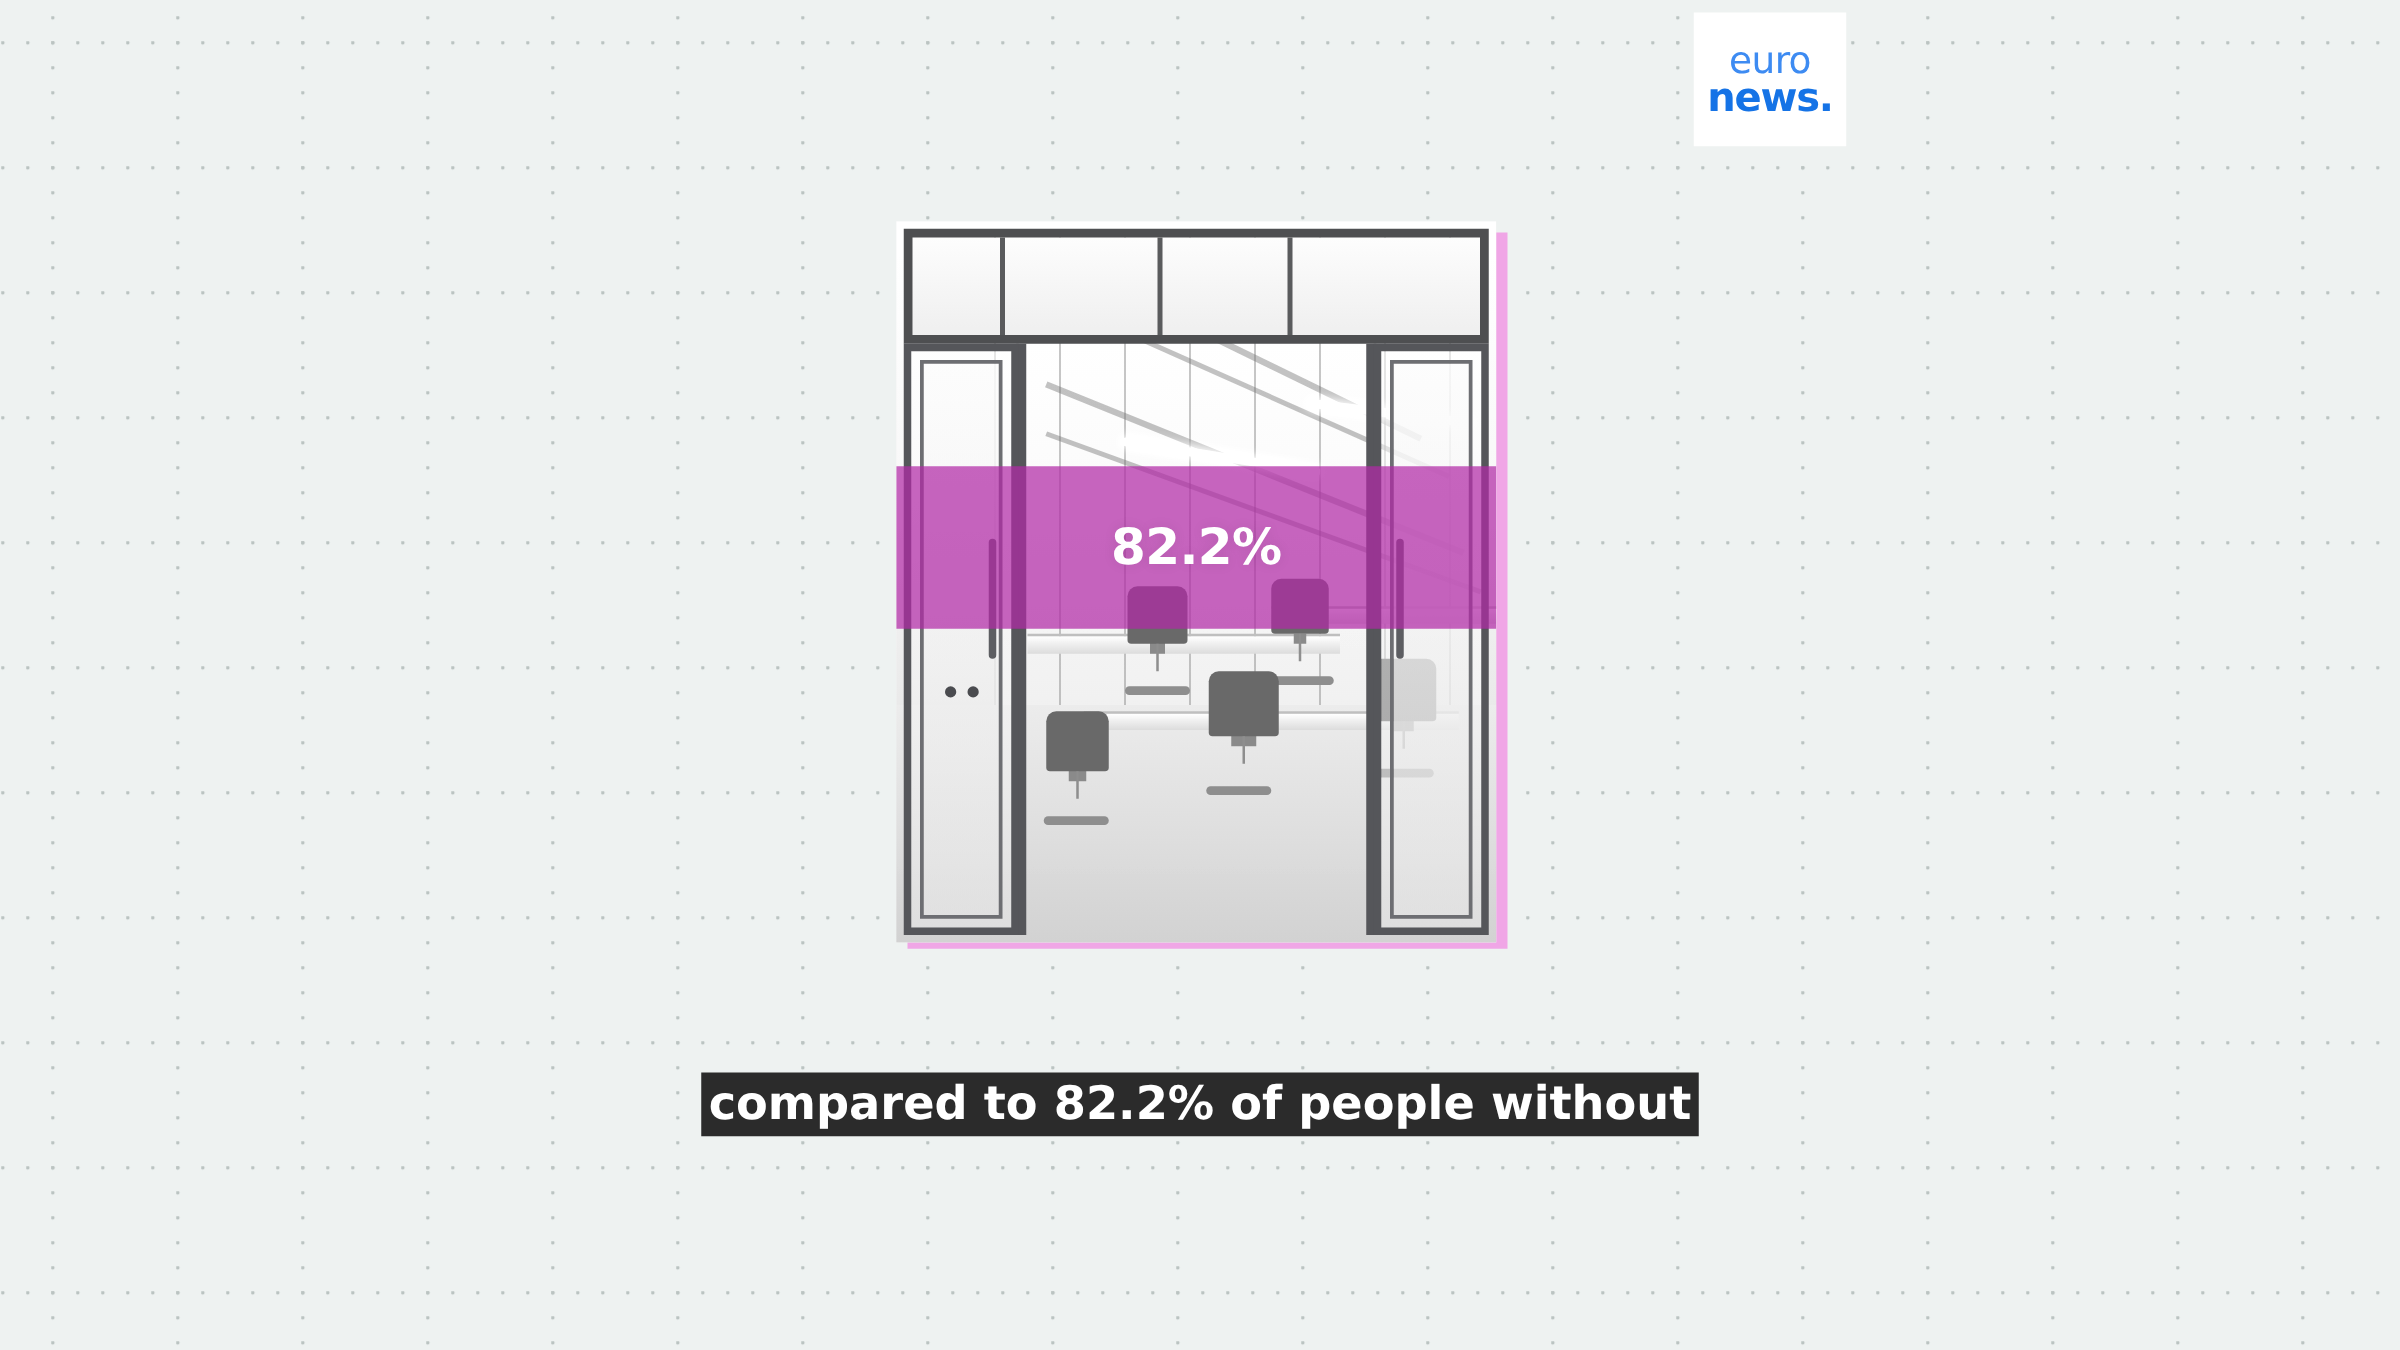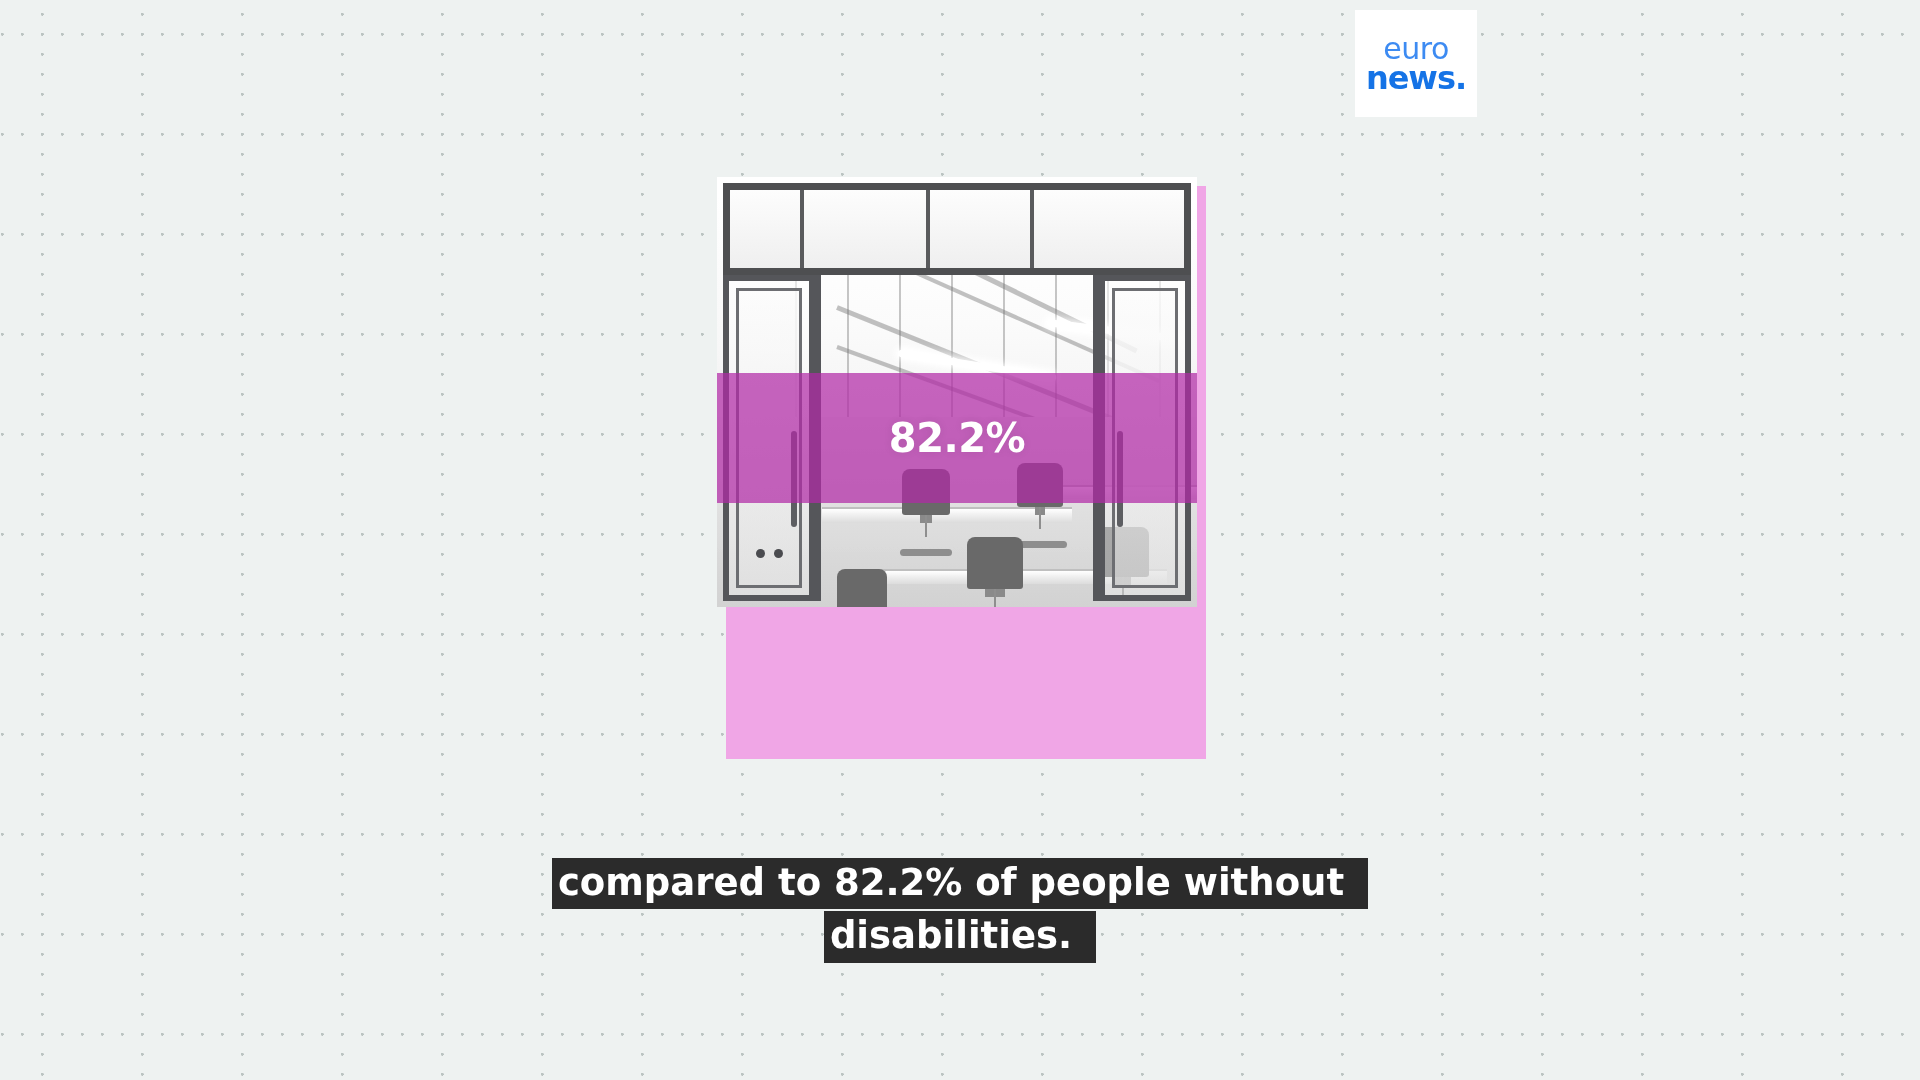--- a/index.html
+++ b/index.html
@@ -79,21 +79,21 @@
     top: 9px;
     width: 480px;
     height: 573px;
     background: #f0a6e6;
   }
   #photo {
     position: absolute;
     left: 0;
     top: 0;
     width: 480px;
-    height: 430px;
+    height: 577px;
     overflow: hidden;
     background: #f4f4f4;
   }
 
   
   .scene { position:absolute; inset:0; filter: grayscale(1) contrast(1.04); }
   .wall-bg {
     position:absolute; inset:0;
     background:
       linear-gradient(180deg,#fbfbfb 0%, #f2f2f2 40%, #e2e2e2 75%, #d2d2d2 100%);
@@ -200,21 +200,21 @@
     text-align: center;
     line-height: 1.28;
   }
   #caption .cap-line {
     display: inline-block;
     background: #2b2b2b;
     color: #ffffff;
     font-family: "DejaVu Sans", sans-serif;
     font-weight: 700;
     font-size: 37px;
-    padding: 1px 24px 3px 6px;
+    padding: 1px 6px 3px 6px;
     letter-spacing: 0px;
     text-align: right;
   }
   #caption .cap-row { display:block; }
   #caption .cap-row + .cap-row { margin-top: 2px; }
 </style>
 </head>
 <body>
 
 <div id="stage">
@@ -289,18 +289,15 @@
       </div>
 
 
     </div>
   </div>
 
   <div id="caption">
     <span class="cap-row">
       <span class="cap-line">compared to 82.2% of people without</span>
     </span>
-    <span class="cap-row">
-      <span class="cap-line">disabilities.</span>
-    </span>
   </div>
 
 </div>
 
 </body></html>

